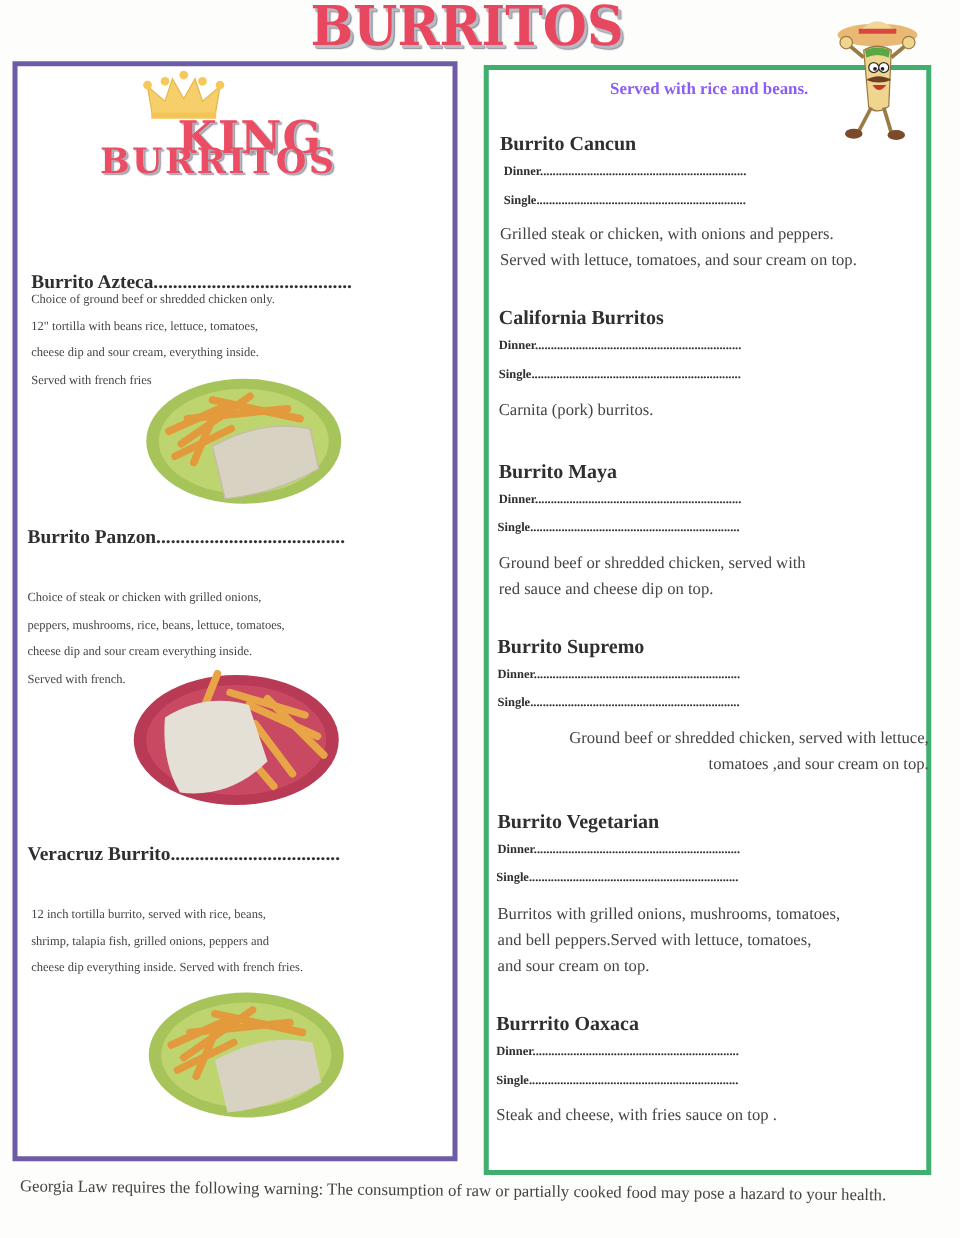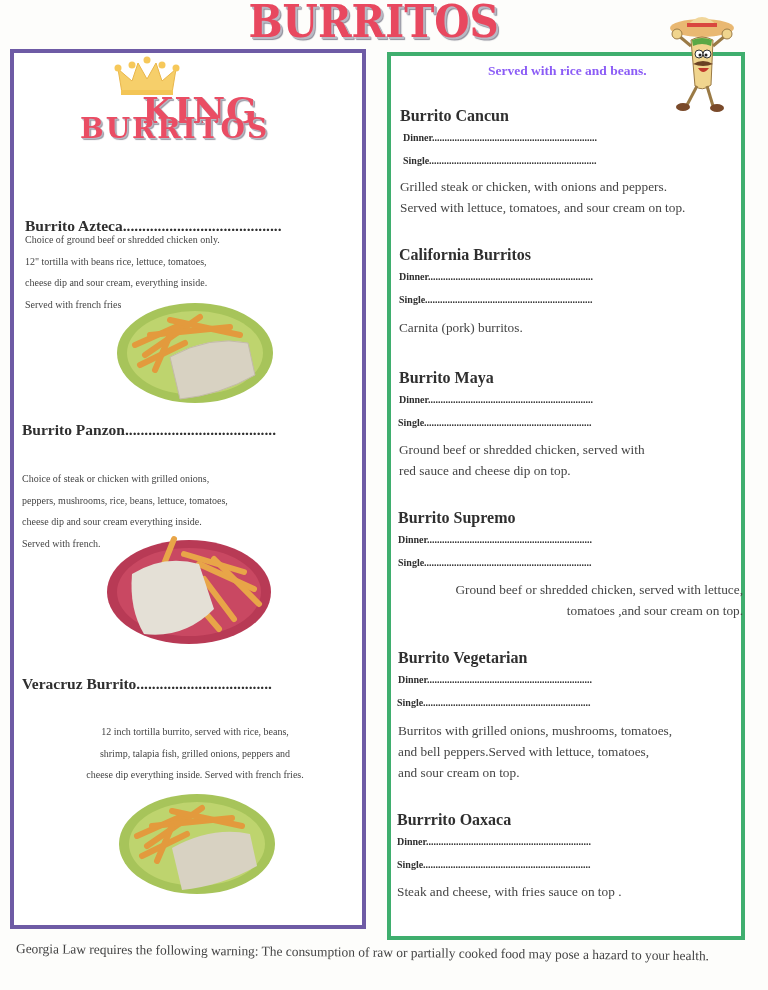--- a/index.html
+++ b/index.html
@@ -130,21 +130,21 @@
       <line x1="70" y1="5" x2="60" y2="30"></line>
         <line x1="100" y1="45" x2="130" y2="85"></line>
       <line x1="110" y1="25" x2="155" y2="70"></line>
         <line x1="85" y1="60" x2="115" y2="95"></line>
     </g>
     <path d="M28 40 Q60 20 95 30 L110 75 Q80 105 40 100 Q25 75 28 40 Z" fill="#e4e0d6"></path>
   </svg>
 </div>
 
 <div class="item-title" style="left:22px; top:675px;">Veracruz Burrito...................................</div>
-<div class="desc" style="left:25px; top:697px; width:340px;text-align:center;">12 inch tortilla burrito, served with rice, beans,
+<div class="desc" style="left:25px; top:697px; width:340px;">12 inch tortilla burrito, served with rice, beans,
 shrimp, talapia fish,  grilled onions,  peppers and
 cheese dip everything inside. Served with french fries.</div>
 
 <div class="abs" style="left:112px; top:786px;">
   <svg width="165" height="112" viewBox="0 0 165 112">
     <ellipse cx="85" cy="58" rx="78" ry="50" fill="#a7c45a"></ellipse>
     <ellipse cx="85" cy="58" rx="68" ry="42" fill="#bed46e"></ellipse>
     <g stroke="#e39a3d" stroke-width="6" stroke-linecap="round">
       <line x1="25" y1="50" x2="70" y2="30"></line>
         <line x1="35" y1="60" x2="90" y2="22"></line>

